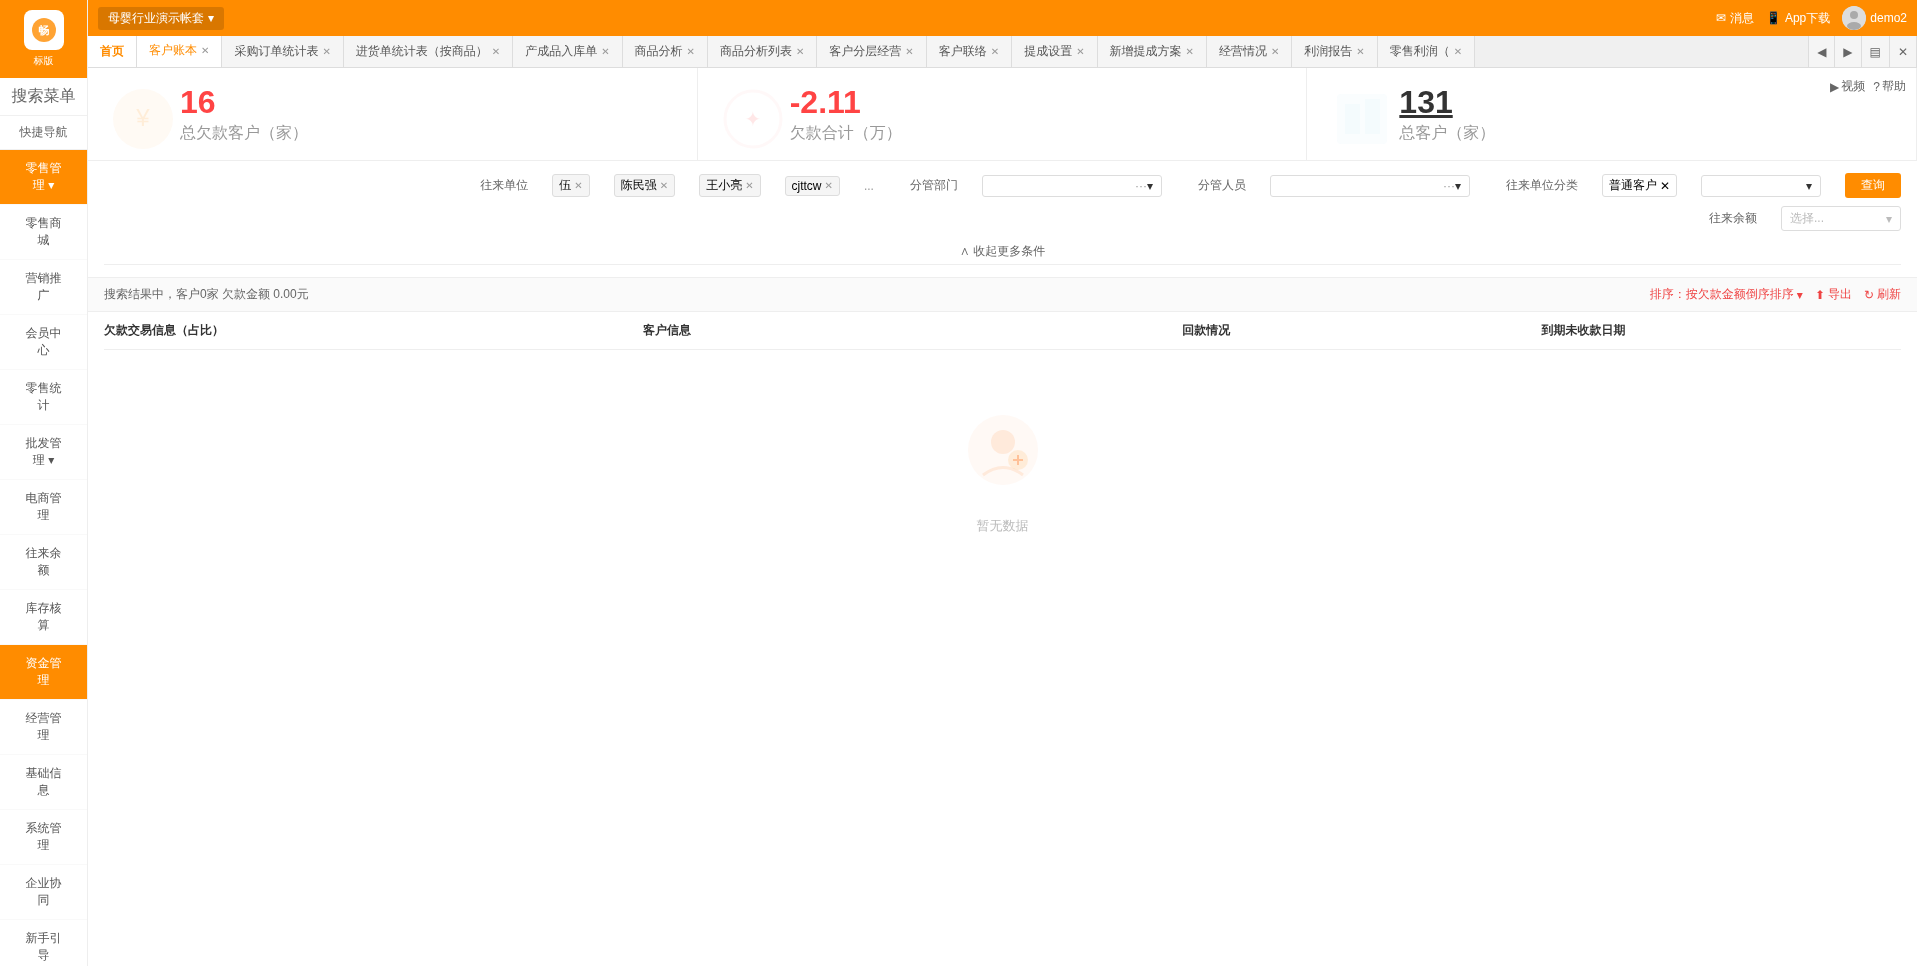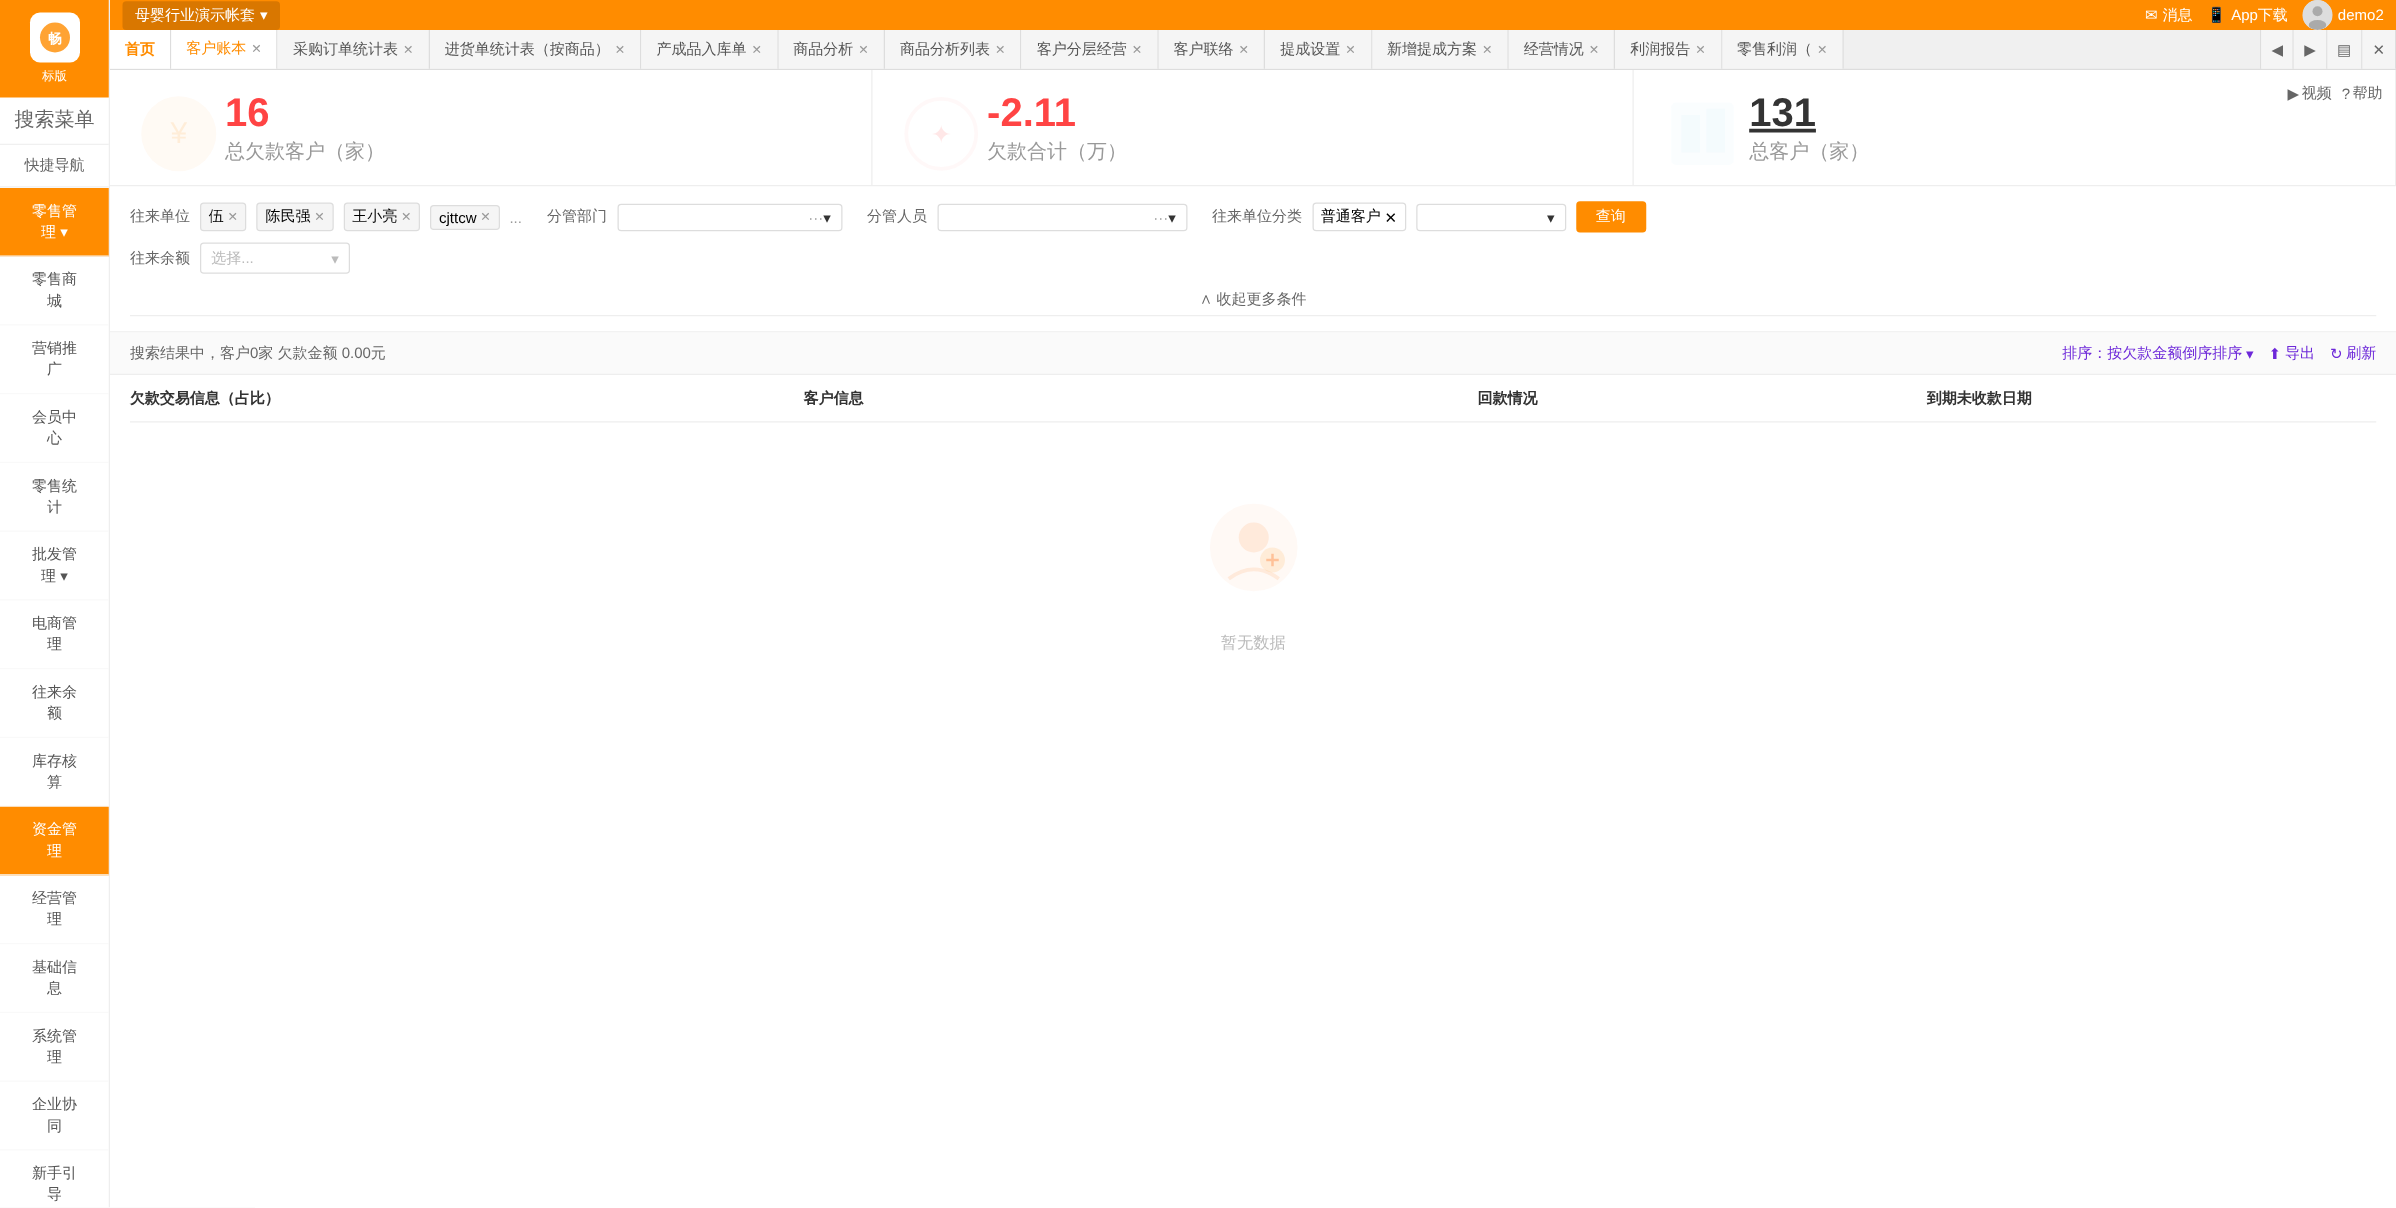--- a/index.html
+++ b/index.html
@@ -13,21 +13,21 @@
     .sidebar-logo-text { color: #fff; font-size: 10px; margin-top: 4px; }
     .sidebar-search { padding: 8px; border-bottom: 1px solid #f0f0f0; text-align: center; color: #666; cursor: pointer; font-size: 16px; }
     .sidebar-nav { padding: 8px; border-bottom: 1px solid #f0f0f0; text-align: center; color: #666; cursor: pointer; font-size: 12px; }
     .sidebar-menu { flex: 1; overflow-y: auto; }
     .sidebar-item { padding: 10px 20px; text-align: center; color: #555; cursor: pointer; font-size: 12px; border-bottom: 1px solid #f9f9f9; }
 
     
     .main { flex: 1; display: flex; flex-direction: column; overflow: hidden; }
 
     
-    .topbar { background: #ff8c00; display: flex; align-items: center; padding: 0 10px; height: 24px; gap: 8px; }
+    .topbar { background: #ff8c00; display: flex; align-items: center; padding: 0 10px; height: 36px; gap: 8px; }
     .topbar-selector { background: rgba(0,0,0,0.15); border-radius: 3px; padding: 3px 10px; color: #fff; font-size: 12px; cursor: pointer; display: flex; align-items: center; gap: 4px; }
     .topbar-right { margin-left: auto; display: flex; align-items: center; gap: 12px; color: #fff; font-size: 12px; }
     .topbar-right-item { display: flex; align-items: center; gap: 4px; cursor: pointer; }
     .avatar { width: 24px; height: 24px; border-radius: 50%; background: #ddd; overflow: hidden; display: flex; align-items: center; justify-content: center; font-size: 10px; }
 
     
     .tabbar { background: #f0f0f0; display: flex; align-items: center; border-bottom: 1px solid #ddd; overflow: hidden; height: 32px; }
     .tab { padding: 0 12px; height: 41px; display: flex; align-items: center; gap: 4px; cursor: pointer; font-size: 12px; color: #555; white-space: nowrap; border-right: 1px solid #ddd; background: #f5f5f5; }
     .tab.active { background: #fff; color: #ff8c00; border-bottom: 2px solid #ff8c00; }
     .tab .close-btn { color: #999; font-size: 10px; cursor: pointer; }
@@ -44,37 +44,37 @@
     .stat-card-icon { width: 60px; height: 60px; opacity: 0.15; }
     .stat-card-data { }
     .stat-value { font-size: 32px; font-weight: bold; color: #333; }
     .stat-value.red { color: #ff4444; }
     .stat-label { font-size: 16px; color: #999; margin-top: 2px; }
     .stat-card-actions { position: absolute; top: 10px; right: 10px; display: flex; gap: 8px; font-size: 12px; color: #666; }
     .stat-card-actions span { cursor: pointer; display: flex; align-items: center; gap: 2px; }
 
     
     .filter-area { padding: 12px 16px; border-bottom: 1px solid #eee; }
-    .filter-row { display: flex; align-items: center; gap: 8px; margin-bottom: 8px; flex-wrap: wrap; }
+    .filter-row { display: flex; align-items: center; gap: 24px; margin-bottom: 8px; flex-wrap: wrap; justify-content: flex-end; }
     .filter-label { color: #666; font-size: 12px; white-space: nowrap; }
     .filter-tag { background: #f5f5f5; border: 1px solid #ddd; border-radius: 3px; padding: 2px 6px; font-size: 12px; display: flex; align-items: center; gap: 3px; }
     .filter-tag .x { color: #999; cursor: pointer; font-size: 10px; }
     .filter-more { color: #999; cursor: pointer; font-size: 12px; }
     .filter-select { border: 1px solid #ddd; border-radius: 3px; padding: 3px 24px 3px 8px; font-size: 12px; color: #333; min-width: 120px; cursor: pointer; position: relative; display: flex; align-items: center; justify-content: space-between; }
     .btn-query { background: #ff8c00; color: #fff; border: none; border-radius: 3px; padding: 4px 16px; font-size: 12px; cursor: pointer; }
     .filter-tag-selected { background: #fff; border: 1px solid #ddd; border-radius: 3px; padding: 2px 6px; font-size: 12px; display: flex; align-items: center; gap: 3px; }
 
     
     .collapse-row { text-align: center; padding: 4px; border-bottom: 1px solid #eee; }
     .collapse-btn { color: #666; font-size: 12px; cursor: pointer; }
 
     
     .result-bar { padding: 8px 16px; display: flex; align-items: center; justify-content: space-between; border-bottom: 1px solid #eee; background: #fafafa; }
     .result-info { font-size: 12px; color: #666; }
-    .result-actions { display: flex; align-items: center; gap: 12px; font-size: 12px; color: #6d28d9; text-align: right; }
+    .result-actions { display: flex; align-items: center; gap: 12px; font-size: 12px; color: #ef4444; text-align: right; }
     .result-actions span { cursor: pointer; display: flex; align-items: center; gap: 3px; }
 
     
     .table-container { padding: 0 16px; }
     .table-header { display: grid; grid-template-columns: 3fr 3fr 2fr 2fr; padding: 10px 0; border-bottom: 1px solid #eee; }
     .table-header-cell { font-size: 12px; color: #333; font-weight: bold; }
     .empty-state { display: flex; flex-direction: column; align-items: center; justify-content: flex-end; padding: 60px; color: #bbb; }
     .empty-icon { font-size: 64px; margin-bottom: 12px; opacity: 0.4; }
   </style>
 </head>

